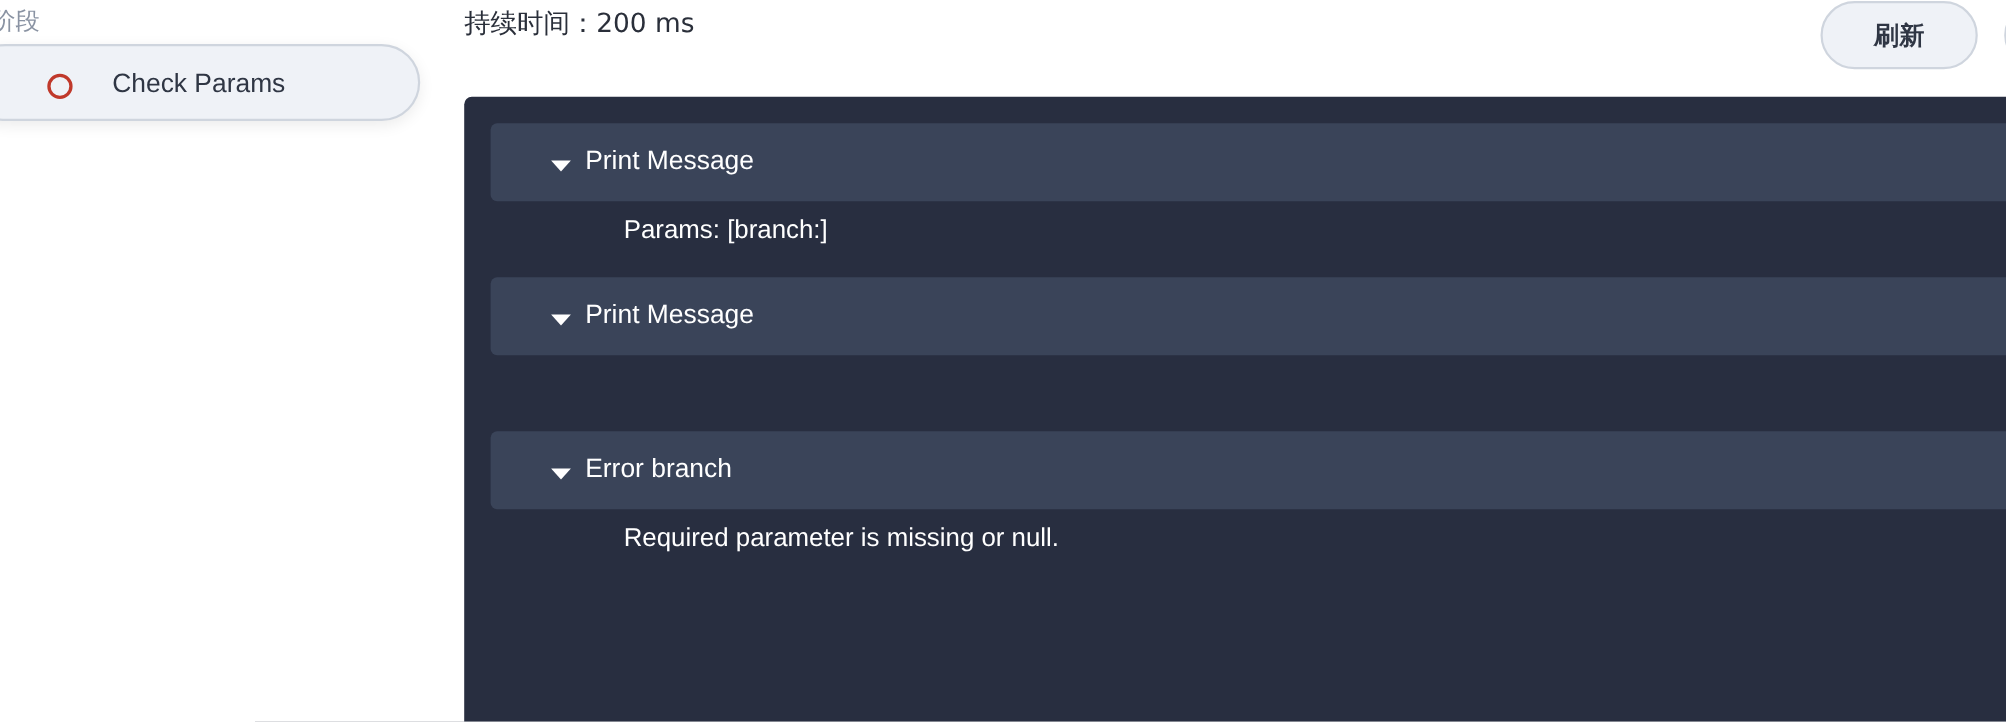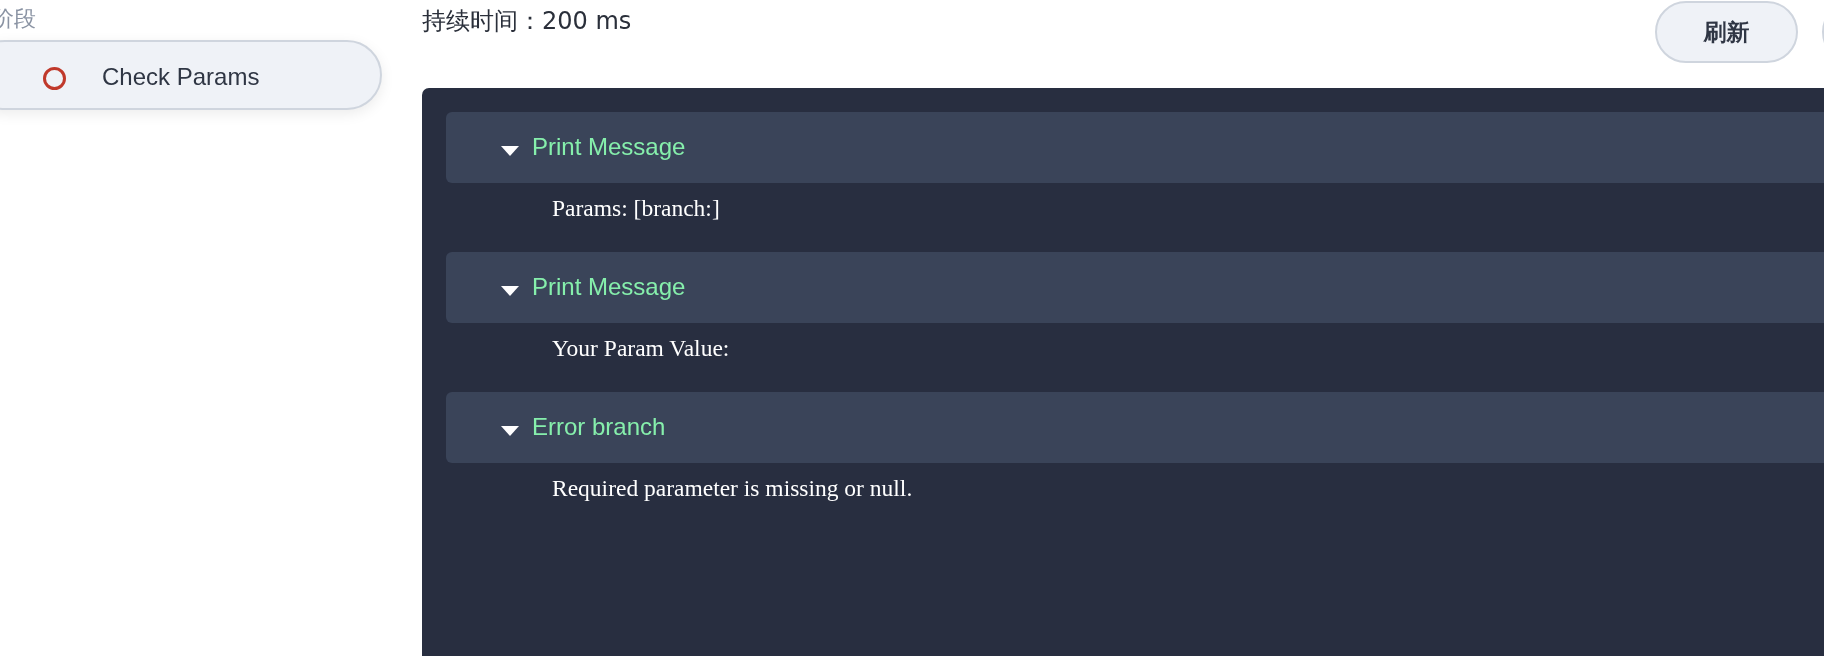--- a/index.html
+++ b/index.html
@@ -122,29 +122,29 @@
       height: 0;
       border-left: 9px solid transparent;
       border-right: 9px solid transparent;
       border-top: 10px solid #ffffff;
     }
     .log-title {
       position: absolute;
       left: 86px;
       top: 20px;
       font-size: 24px;
-      color: #86efac;
+      color: #ffffff;
       line-height: 30px;
       white-space: nowrap;
     }
     .log-output {
       position: absolute;
-      left: 106px;
+      left: 121px;
       top: 81px;
-      font-family: Liberation Serif, serif;
+      font-family: Liberation Sans, sans-serif;
       font-size: 23.5px;
       color: #ffffff;
       line-height: 30px;
       white-space: pre;
     }
   </style>
 </head>
 <body>
 
 <div class="root">
@@ -168,21 +168,20 @@
         <span class="log-title">Print Message</span>
       </div>
       <div class="log-output">Params: [branch:]</div>
     </div>
 
     <div class="log-section" style="top:164px;">
       <div class="log-header">
         <span class="caret"></span>
         <span class="log-title">Print Message</span>
       </div>
-      <div class="log-output">Your Param Value:</div>
     </div>
 
     <div class="log-section" style="top:304px;">
       <div class="log-header">
         <span class="caret"></span>
         <span class="log-title">Error branch</span>
       </div>
       <div class="log-output">Required parameter is missing or null.</div>
     </div>
 

